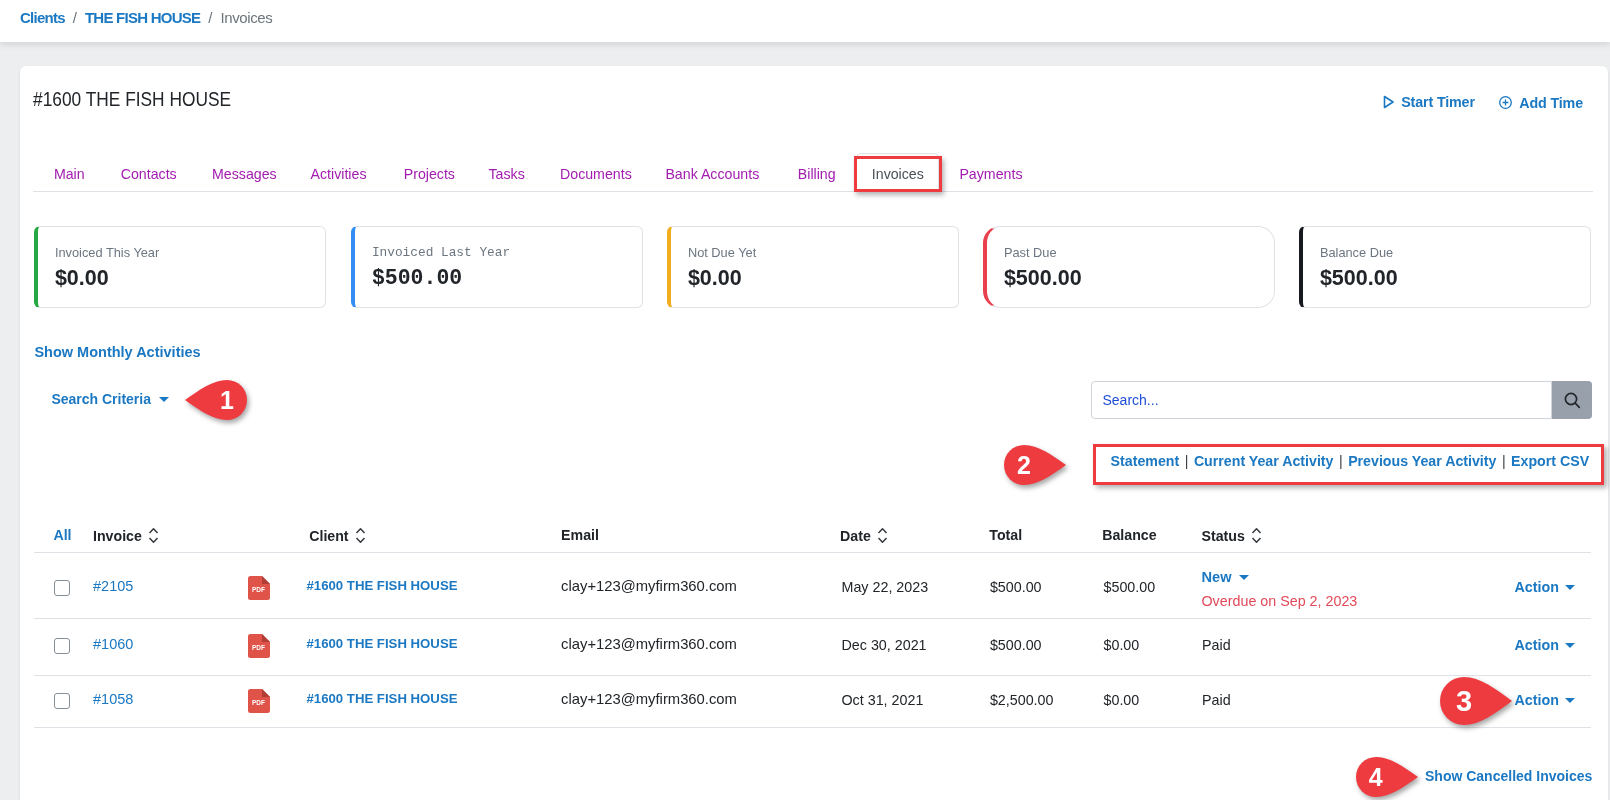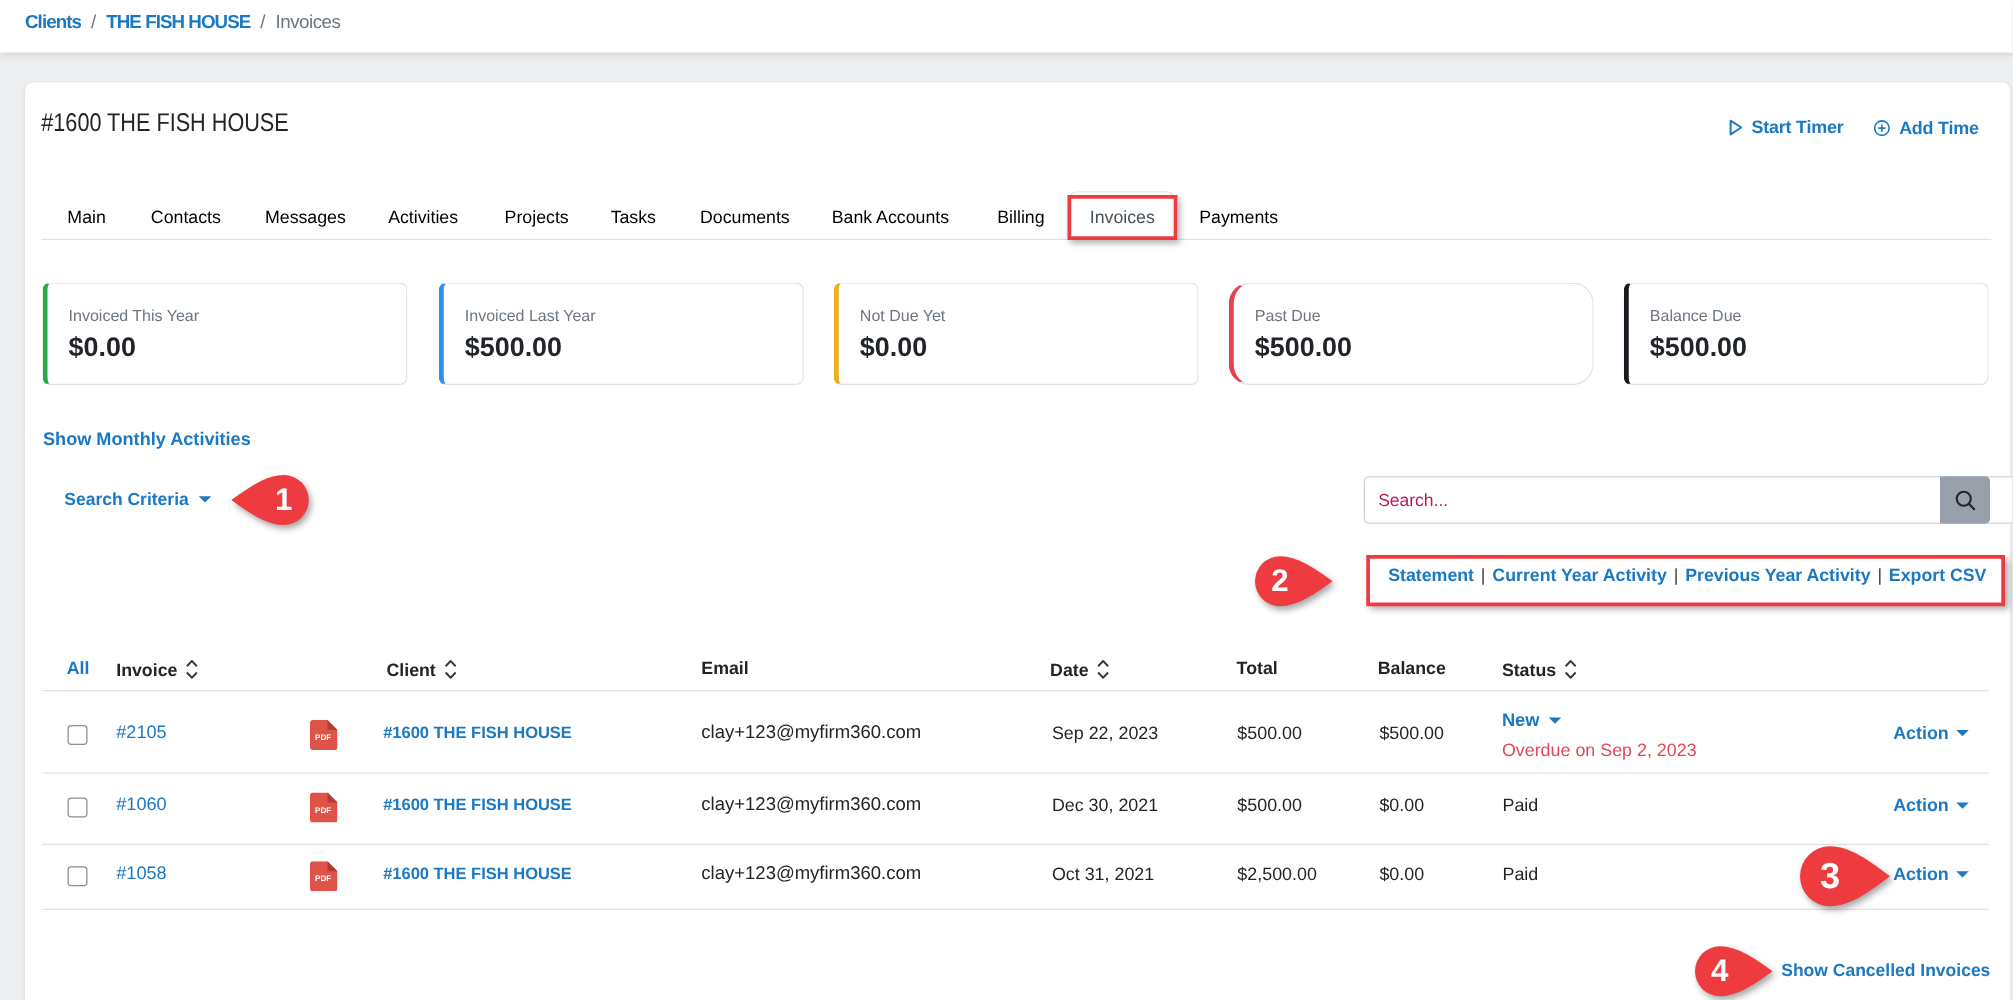--- a/index.html
+++ b/index.html
@@ -12,33 +12,33 @@
   #crumb .cur { color:#6c757d; letter-spacing:-0.4px; }
   #card { position:absolute; left:20px; top:66px; width:1588px; height:790px; background:#fff; border-radius:6px; box-shadow:0 1px 3px rgba(0,0,0,0.09); }
   .abs { position:absolute; }
   #heading { left:13px; top:21px; font-size:20.5px; color:#212529; transform:scaleX(0.845); transform-origin:left top; white-space:nowrap; }
   #topactions { right:25px; top:28px; font-size:14.3px; font-weight:600; color:#1b78c2; letter-spacing:-0.15px; }
   #topactions span.lbl { margin-left:7.5px; }
   #topactions .item { display:inline-flex; align-items:center; }
   #topactions .gap { display:inline-block; width:24px; }
   
   #tabline { left:13px; right:15px; top:124.5px; height:1px; background:#dee2e6; }
-  .tab { top:99.5px; font-size:14.2px; color:#000000; white-space:nowrap; }
+  .tab { top:99.5px; font-size:14.2px; color:#a21caf; white-space:nowrap; }
   #activetabbox { left:836px; top:87px; width:83px; height:38px; background:#fff; border:1px solid #dee2e6; border-bottom:none; border-radius:5px 5px 0 0; }
   #redtab { left:833.5px; top:89.5px; width:88px; height:36px; border:3px solid #ee3b40; box-shadow:2px 3px 5px rgba(0,0,0,0.3); z-index:3; }
   
   .scard { top:160px; width:292px; height:82px; background:#fff; border:1px solid #dfe3e7; border-left-width:4.5px; border-radius:6px; }
   .scard .lb { position:absolute; left:16.5px; top:18px; font-size:12.8px; color:#6c7680; }
   .scard .vl { position:absolute; left:16.5px; top:39px; font-size:21.5px; font-weight:bold; color:#212529; }
   #smb { left:14.4px; top:278px; font-size:14.5px; font-weight:600; color:#1b78c2; }
   #scrit { left:31.4px; top:325px; font-size:14px; font-weight:600; color:#1b78c2; }
   .caret { display:inline-block; width:0; height:0; border-left:5px solid transparent; border-right:5px solid transparent; border-top:5px solid #1b78c2; vertical-align:middle; margin-left:8px; margin-bottom:2px; }
   
   #search { left:1071px; top:315px; width:501px; height:38px; }
-  #search .inp { position:absolute; left:0; top:0; width:520px; height:38px; border:1px solid #ced4da; border-radius:4px 0 0 4px; font-size:14px; color:#be185d; line-height:36px; padding-left:10.5px; background:#fff; }
+  #search .inp { position:absolute; left:0; top:0; width:461px; height:38px; border:1px solid #ced4da; border-radius:4px 0 0 4px; font-size:14px; color:#1d4ed8; line-height:36px; padding-left:10.5px; background:#fff; }
   #search .btn { position:absolute; right:0; top:0; width:40px; height:38px; background:#98a1ab; border-radius:0 4px 4px 0; display:flex; align-items:center; justify-content:center; }
   
   #redbox2 { left:1073px; top:378px; width:511px; height:41px; border:3.5px solid #ee3b40; box-shadow:3px 3px 5px rgba(0,0,0,0.3); }
   #stlinks { left:1090.6px; top:386.5px; font-size:14.2px; font-weight:600; color:#1b78c2; white-space:nowrap; }
   #stlinks .sp { color:#3a3f44; font-weight:400; padding:0 5.5px; }
   
   .hdr { top:461px; font-size:14.2px; font-weight:600; color:#212529; white-space:nowrap; }
   .rowline { left:14.4px; right:17px; height:1px; background:#dee2e6; }
   .cell { font-size:14.3px; color:#212529; white-space:nowrap; }
   .cb { width:16px; height:16px; border:1.6px solid #868e96; border-radius:3px; background:#fff; }
@@ -82,21 +82,21 @@
   <div class="abs tab" style="left:524px;margin-left:16px;">Documents</div>
   <div class="abs tab" style="left:645.4px;">Bank Accounts</div>
   <div class="abs tab" style="left:777.8px;">Billing</div>
   <div class="abs tab" style="left:851.8px; color:#495057;">Invoices</div>
   <div class="abs tab" style="left:939.4px;">Payments</div>
   <div class="abs" id="redtab"></div>
   <div class="abs scard" style="left:14.4px; border-left-color:#28a745;">
       <div class="lb">Invoiced This Year</div>
       <div class="vl">$0.00</div>
     </div>
-  <div class="abs scard" style="left:331.4px; border-left-color:#338df3;">
+  <div class="abs scard" style="left:331.4px; border-left-color:#338df3;font-family:Liberation Mono, monospace;">
       <div class="lb">Invoiced Last Year</div>
       <div class="vl">$500.00</div>
     </div>
   <div class="abs scard" style="left:647.4px; border-left-color:#f0ad1e;">
       <div class="lb">Not Due Yet</div>
       <div class="vl">$0.00</div>
     </div>
   <div class="abs scard" style="left:963.4px; border-left-color:#e8404d;border-radius:17px;">
       <div class="lb">Past Due</div>
       <div class="vl">$500.00</div>
@@ -146,21 +146,21 @@
 
   <div class="abs cb" style="left:33.5px; top:513.5px;"></div>
   <div class="abs ilink" style="left:73px; top:512px;">#2105</div>
   <div class="abs" style="left:228px; top:510px;"><svg width="22" height="24" viewBox="0 0 22 24">
         <path d="M2.5 0 H14 L22 8 V21.5 A2.5 2.5 0 0 1 19.5 24 H2.5 A2.5 2.5 0 0 1 0 21.5 V2.5 A2.5 2.5 0 0 1 2.5 0 Z" fill="#e05348"></path>
         <path d="M14 0 L22 8 H14 Z" fill="#b03e36"></path>
         <text x="4" y="16" font-size="6.5" font-weight="bold" fill="#fff" font-family="Liberation Sans">PDF</text>
       </svg></div>
   <div class="abs clink" style="left:286.5px; top:512px;">#1600 THE FISH HOUSE</div>
   <div class="abs cell" style="left:541.1px; top:512px; font-size:14.8px;">clay+123@myfirm360.com</div>
-  <div class="abs cell" style="left:821.5px; top:513px;">Sep 22, 2023</div>
+  <div class="abs cell" style="left:821.5px; top:513px;">May 22, 2023</div>
   <div class="abs cell" style="left:969.9px; top:513px;">$500.00</div>
   <div class="abs cell" style="left:1083.5px; top:513px;">$500.00</div>
   <div class="abs alink" style="left:1181.5px; top:503px; font-size:14.6px;">New<span class="caret" style="margin-left:7px;"></span></div>
   <div class="abs cell" style="left:1181.5px; top:526.5px; color:#e14958;">Overdue on Sep 2, 2023</div>
   <div class="abs alink" style="left:1494.5px; top:513px;">Action<span class="caret" style="margin-left:6px;"></span></div>
 
   <div class="abs cb" style="left:33.5px; top:571.5px;"></div>
   <div class="abs ilink" style="left:73px; top:570px;">#1060</div>
   <div class="abs" style="left:228px; top:568px;"><svg width="22" height="24" viewBox="0 0 22 24">
         <path d="M2.5 0 H14 L22 8 V21.5 A2.5 2.5 0 0 1 19.5 24 H2.5 A2.5 2.5 0 0 1 0 21.5 V2.5 A2.5 2.5 0 0 1 2.5 0 Z" fill="#e05348"></path>

